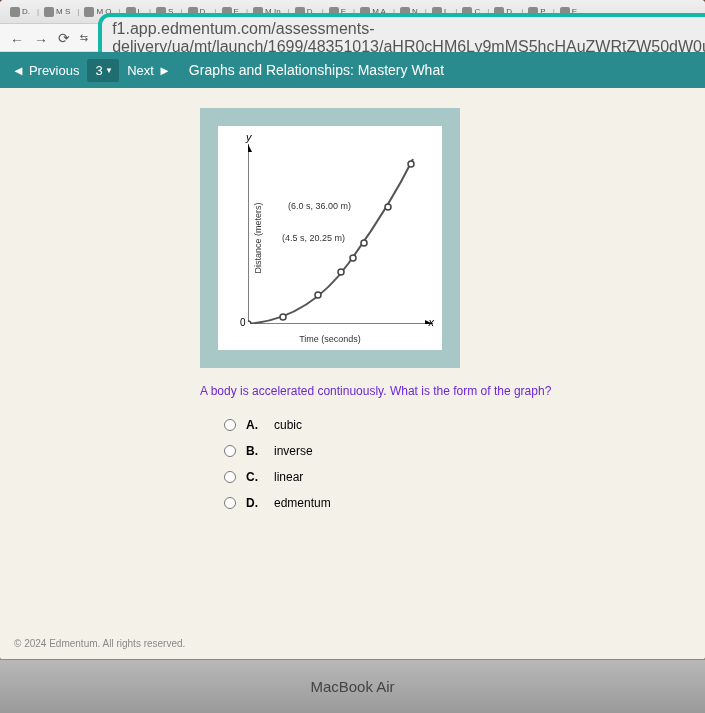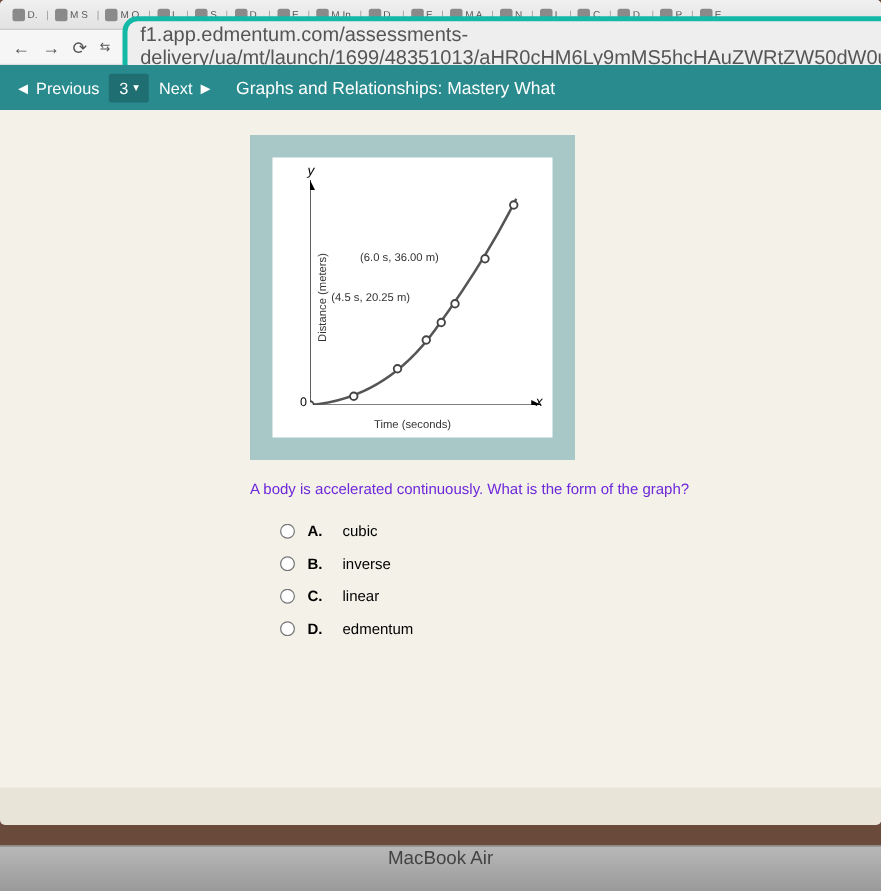--- a/index.html
+++ b/index.html
@@ -27,21 +27,21 @@
 .x-lbl { position:absolute; bottom:22px; right:8px; font-style:italic; font-size:11px;}
 .origin-lbl { position:absolute; bottom:22px; left:22px; font-size:10px;}
 svg.plot { position:absolute; left:30px; top:18px; width: 185px; height: 180px;}
 .pt-label { position:absolute; font-size:9px; color:#333; white-space:nowrap;}
 .question-text { font-size:12px; color:#6d28d9; margin-top:16px;}
 .answers { margin-top: 14px; padding-left: 24px;}
 .answer-row { display:flex; align-items:center; gap:10px; padding: 6px 0; font-size:12px;}
 .answer-row input { width:12px; height:12px;}
 .ans-letter { font-weight:bold; width:18px;}
 .footer { position:absolute; bottom:0; left:0; right:0; height:30px; font-size:10px; color:#888; padding:8px 14px; background:#f4f2e8;}
-.mac-hinge { position:absolute; bottom:0; left:0; right:0; height:37px; background: linear-gradient(#b8b8b8,#9a9a9a); border-top:1px solid #888;}
+.mac-hinge { position:absolute; bottom:0; left:0; right:0; height:54px; background: linear-gradient(#b8b8b8,#9a9a9a); border-top:1px solid #888;}
 .mac-text { position:absolute; bottom:18px; left:50%; transform:translateX(-50%); font-size:15px; color:#444;}
 </style>
 </head>
 <body>
 
 <div class="laptop-frame">
 
   <div class="tab-strip">
     <div class="tab">
         <span class="tab-ico"></span>
@@ -171,21 +171,21 @@
             <circle cx="0" cy="180" r="3" fill="#fff" stroke="#444" stroke-width="1.5"></circle>
             <circle cx="35" cy="173" r="3" fill="#fff" stroke="#444" stroke-width="1.5"></circle>
             <circle cx="70" cy="151" r="3" fill="#fff" stroke="#444" stroke-width="1.5"></circle>
             <circle cx="93" cy="128" r="3" fill="#fff" stroke="#444" stroke-width="1.5"></circle>
             <circle cx="105" cy="114" r="3" fill="#fff" stroke="#444" stroke-width="1.5"></circle>
             <circle cx="116" cy="99" r="3" fill="#fff" stroke="#444" stroke-width="1.5"></circle>
             <circle cx="140" cy="63" r="3" fill="#fff" stroke="#444" stroke-width="1.5"></circle>
             <circle cx="163" cy="20" r="3" fill="#fff" stroke="#444" stroke-width="1.5"></circle>
           </svg>
           <span class="pt-label" style="top:75px; left:70px;">(6.0 s, 36.00 m)</span>
-          <span class="pt-label" style="top:107px; left:47px;">(4.5 s, 20.25 m)</span>
+          <span class="pt-label" style="top:107px; left:64px;">(4.5 s, 20.25 m)</span>
         </div>
       </div>
 
       <div class="question-text">A body is accelerated continuously. What is the form of the graph?</div>
 
       <div class="answers">
         <label class="answer-row">
           <input type="radio" name="ans" style="">
           <span class="ans-letter">A.</span>
           <span>cubic</span>
@@ -202,17 +202,18 @@
         </label>
         <label class="answer-row">
           <input type="radio" name="ans" style="">
           <span class="ans-letter">D.</span>
           <span>edmentum</span>
         </label>
       </div>
     </div>
 
   </div>
+  <div class="footer">© 2024 Edmentum. All rights reserved.</div>
 </div>
 
 <div class="mac-hinge">
   <div class="mac-text">MacBook Air</div>
 </div>
 
 </body></html>

